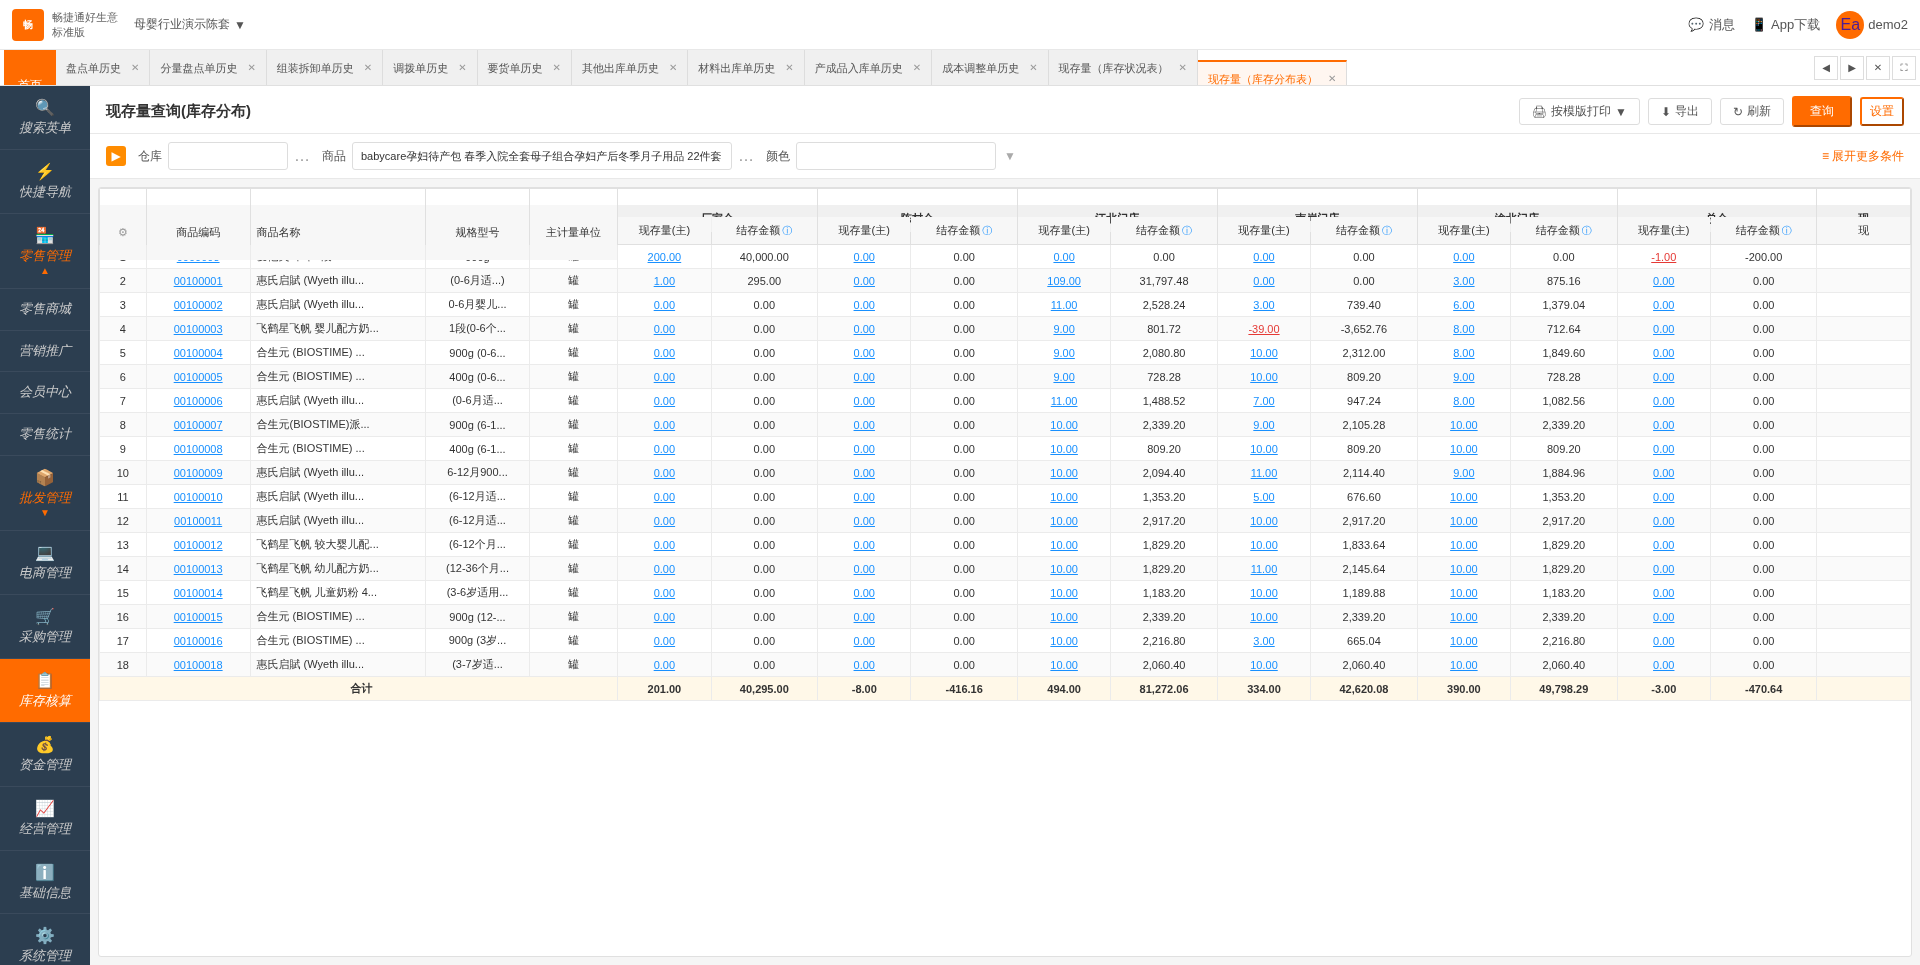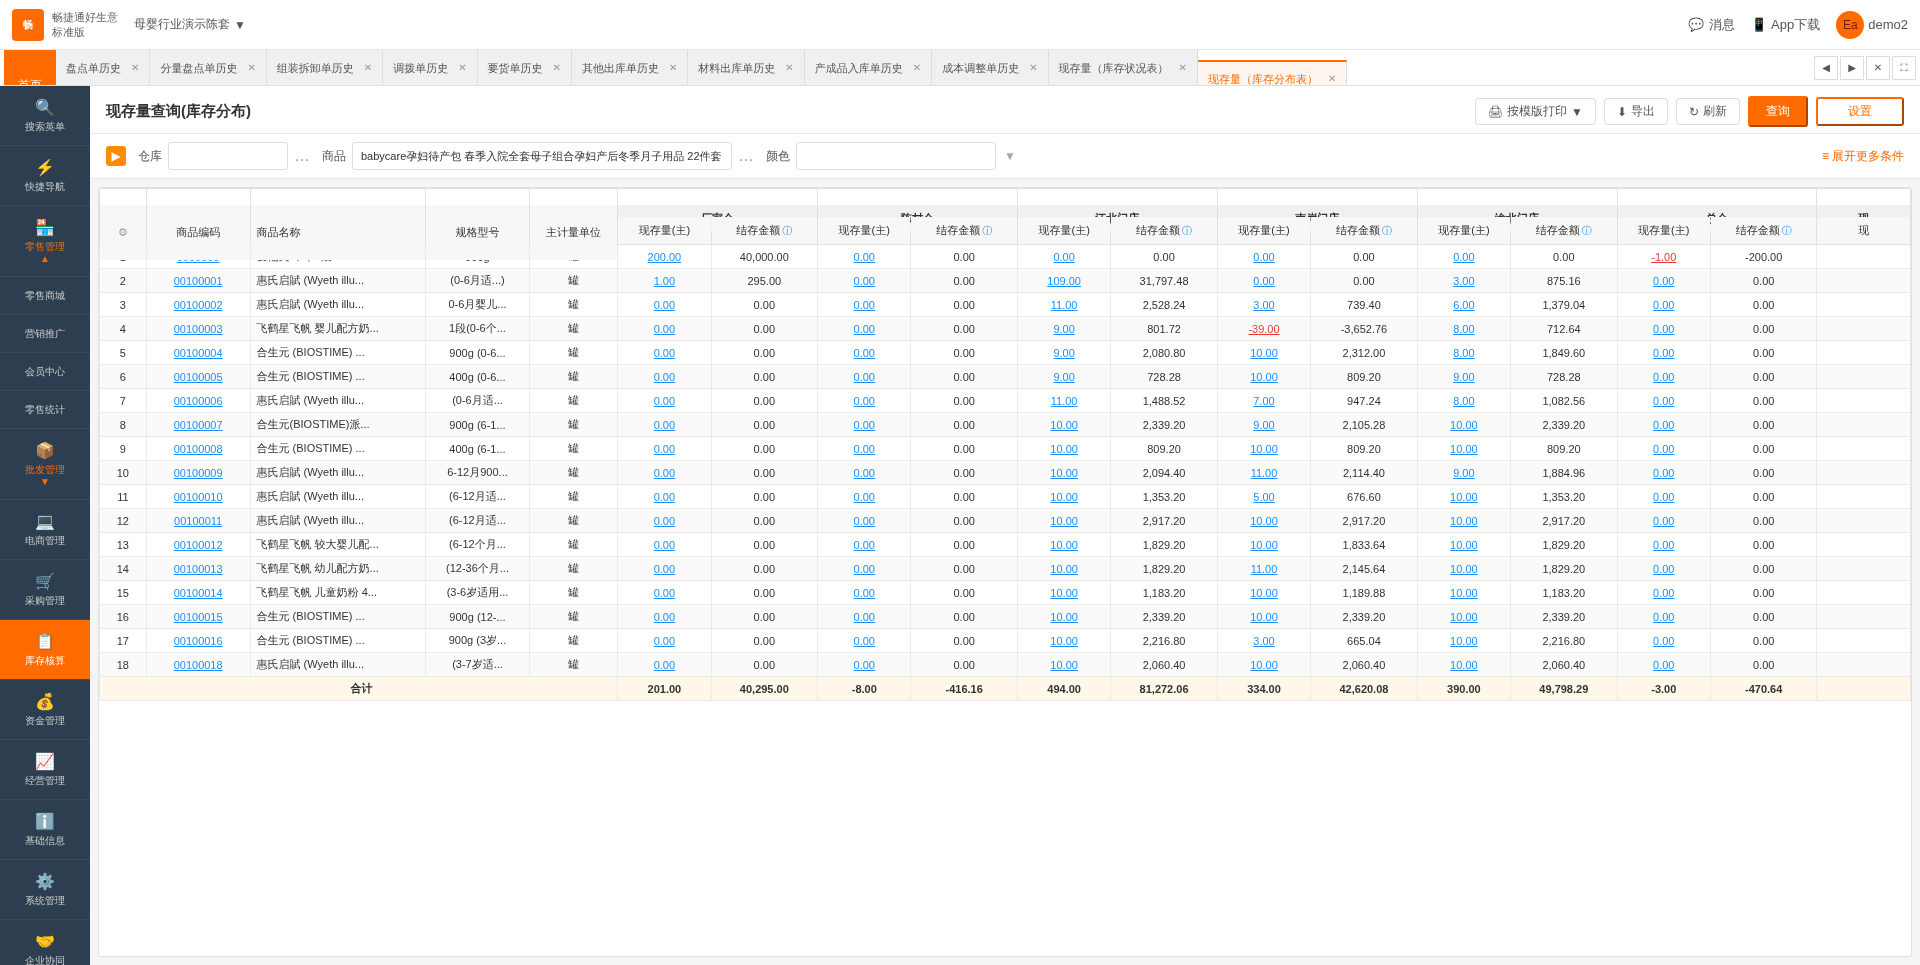--- a/index.html
+++ b/index.html
@@ -5,54 +5,54 @@
     * { box-sizing: border-box; margin: 0; padding: 0; }
     body { font-family: 'Microsoft YaHei', Arial, sans-serif; font-size: 12px; background: #f5f5f5; color: #333; overflow: hidden; }
 
     
     .top-bar { background: #fff; height: 50px; display: flex; align-items: center; padding: 0 12px; border-bottom: 1px solid #e8e8e8; justify-content: space-between; }
     .logo-area { display: flex; align-items: center; gap: 8px; }
     .logo-icon { width: 32px; height: 32px; background: #ff6b00; border-radius: 4px; display: flex; align-items: center; justify-content: center; color: white; font-size: 10px; font-weight: bold; }
     .logo-text { font-size: 11px; color: #666; line-height: 1.3; }
     .top-right { display: flex; align-items: center; gap: 16px; color: #555; font-size: 13px; }
     .top-right-item { display: flex; align-items: center; gap: 4px; cursor: pointer; }
-    .avatar { width: 28px; height: 28px; border-radius: 50%; background: #ff6b00; display: flex; align-items: center; justify-content: center; color: #7f1d1d; font-size: 12px; }
+    .avatar { width: 28px; height: 28px; border-radius: 50%; background: #ff6b00; display: flex; align-items: center; justify-content: center; color: #4c1d95; font-size: 16px; }
 
     
     .tab-bar { background: #fff; height: 36px; display: flex; align-items: center; border-bottom: 1px solid #e0e0e0; overflow-x: auto; white-space: nowrap; padding: 0 4px; }
     .tab-bar::-webkit-scrollbar { height: 3px; }
     .tab-home { padding: 17px 14px; height: 36px; line-height: 36px; color: #fff; background: #ff6b00; font-size: 12px; cursor: pointer; flex-shrink: 0; }
     .tab-item { padding: 0 10px; height: 36px; line-height: 36px; color: #555; background: #f0f0f0; border-right: 1px solid #ddd; font-size: 11px; cursor: pointer; display: flex; align-items: center; gap: 6px; flex-shrink: 0; position: relative; }
     .tab-item.active { background: #fff6f0; color: #ff6b00; border-top: 2px solid #ff6b00; margin-top: 21px; }
     .tab-close { color: #999; font-size: 10px; cursor: pointer; margin-left: 4px; }
     .tab-nav-btns { display: flex; align-items: center; margin-left: auto; gap: 2px; flex-shrink: 0; }
     .tab-nav-btn { width: 24px; height: 24px; border: 1px solid #ddd; background: #fff; cursor: pointer; display: flex; align-items: center; justify-content: center; font-size: 10px; color: #555; }
 
     
     .layout { display: flex; height: calc(965px - 86px); }
 
     
     .sidebar { width: 90px; background: #2c3e50; display: flex; flex-direction: column; flex-shrink: 0; overflow-y: auto; }
     .sidebar-item { padding: 12px 4px; text-align: center; color: #ccc; font-size: 11px; cursor: pointer; border-bottom: 1px solid #3a4a5c; }
     .sidebar-item.active { background: #ff6b00; color: #fff; }
     .sidebar-item .si-icon { font-size: 16px; margin-bottom: 3px; }
-    .sidebar-item .si-label { font-size: 10px; line-height: 1.3; }
+    .sidebar-item .si-label { font-size: 13px; line-height: 1.3; font-style: italic; }
     .sidebar-arrow { color: #ff6b00; font-size: 10px; }
 
     
     .main { flex: 1; overflow: hidden; display: flex; flex-direction: column; }
 
     
     .page-header { background: #fff; padding: 10px 16px 6px; border-bottom: 1px solid #e8e8e8; }
     .page-title-row { display: flex; align-items: center; justify-content: space-between; }
     .page-title { font-size: 15px; font-weight: bold; color: #333; }
     .header-actions { display: flex; gap: 8px; align-items: center; }
     .btn-action { padding: 4px 12px; border: 1px solid #ddd; border-radius: 3px; background: #fff; color: #555; font-size: 12px; cursor: pointer; display: flex; align-items: center; gap: 4px; }
     .btn-orange { background: #ff6b00; color: #fff; border-color: #ff6b00; padding: 5px 16px; border-radius: 3px; font-size: 12px; cursor: pointer; }
-    .btn-orange-outline { background: #fff; color: #ff6b00; border-color: #ff6b00; padding: 4px 30px; border-radius: 3px; font-size: 12px; cursor: pointer; }
+    .btn-orange-outline { background: #fff; color: #ff6b00; border-color: #ff6b00; padding: 4px 8px; border-radius: 3px; font-size: 12px; cursor: pointer; }
 
     
     .filter-area { background: #fff; padding: 8px 16px; border-bottom: 1px solid #e8e8e8; }
     .filter-row { display: flex; align-items: center; gap: 12px; flex-wrap: wrap; }
     .filter-item { display: flex; align-items: center; gap: 6px; }
     .filter-label { color: #555; font-size: 12px; white-space: nowrap; }
     .filter-input { border: 1px solid #ddd; border-radius: 3px; padding: 4px 8px; font-size: 12px; color: #333; min-width: 80px; height: 28px; }
     .filter-input-wide { min-width: 320px; }
     .filter-ellipsis { color: #999; font-size: 16px; cursor: pointer; }
     .expand-btn { color: #ff6b00; font-size: 12px; cursor: pointer; display: flex; align-items: center; gap: 3px; }

